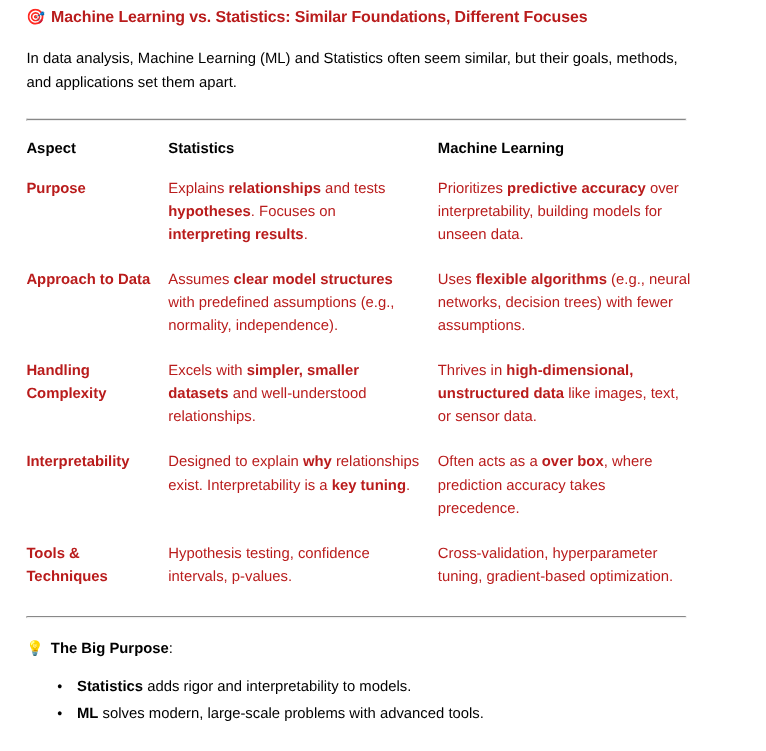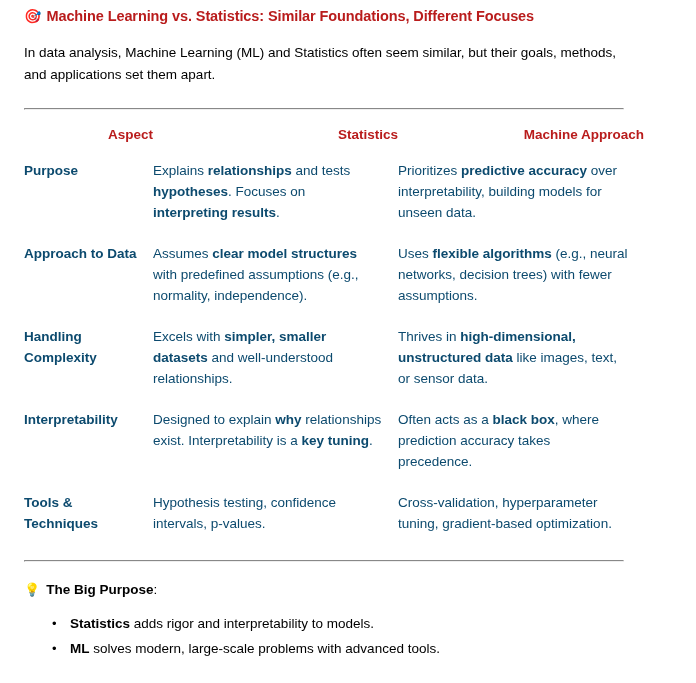--- a/index.html
+++ b/index.html
@@ -66,32 +66,32 @@
     width: 620px;
     border-collapse: collapse;
     table-layout: fixed;
     margin-top: 0;
   }
   .cmp-table col.c1 { width: 129px; }
   .cmp-table col.c2 { width: 245px; }
   .cmp-table col.c3 { width: 246px; }
 
   .cmp-table th {
-    color: #b91c1c;
+    color: #000000;
     font-size: 13.5px;
     font-weight: bold;
-    text-align: right;
+    text-align: left;
     padding: 17px 0 12px 0;
     vertical-align: bottom;
   }
   .cmp-table td {
     vertical-align: top;
     font-size: 13.5px;
     line-height: 21px;
-    color: #0c4a6e;
+    color: #b91c1c;
     padding: 6px 16px 14px 0;
   }
   .cmp-table td.aspect {
     font-weight: bold;
     padding-right: 14px;
   }
   .cmp-table td b { font-weight: bold; }
 
   
   .bigpic-row {
@@ -153,21 +153,21 @@
   <table class="cmp-table">
     <colgroup>
         <col class="c1">
         <col class="c2">
         <col class="c3">
       </colgroup>
     <thead>
       <tr>
         <th>Aspect</th>
         <th>Statistics</th>
-        <th>Machine Approach</th>
+        <th>Machine Learning</th>
       </tr>
     </thead>
     <tbody>
         <tr>
           <td class="aspect">Purpose</td>
           <td>Explains <b>relationships</b> and tests <b>hypotheses</b>. Focuses on <b>interpreting results</b>.</td>
           <td>Prioritizes <b>predictive accuracy</b> over interpretability, building models for unseen data.</td>
         </tr>
         <tr>
           <td class="aspect">Approach to Data</td>
@@ -175,21 +175,21 @@
           <td>Uses <b>flexible algorithms</b> (e.g., neural networks, decision trees) with fewer assumptions.</td>
         </tr>
         <tr>
           <td class="aspect">Handling Complexity</td>
           <td>Excels with <b>simpler, smaller datasets</b> and well-understood relationships.</td>
           <td>Thrives in <b>high-dimensional, unstructured data</b> like images, text, or sensor data.</td>
         </tr>
         <tr>
           <td class="aspect">Interpretability</td>
           <td>Designed to explain <b>why</b> relationships exist. Interpretability is a <b>key tuning</b>.</td>
-          <td>Often acts as a <b>black box</b>, where prediction accuracy takes precedence.</td>
+          <td>Often acts as a <b>over box</b>, where prediction accuracy takes precedence.</td>
         </tr>
         <tr>
           <td class="aspect">Tools &amp; Techniques</td>
           <td>Hypothesis testing, confidence intervals, p-values.</td>
           <td>Cross-validation, hyperparameter tuning, gradient-based optimization.</td>
         </tr>
       </tbody>
   </table>
 
   <hr class="rule rule-bottom">

